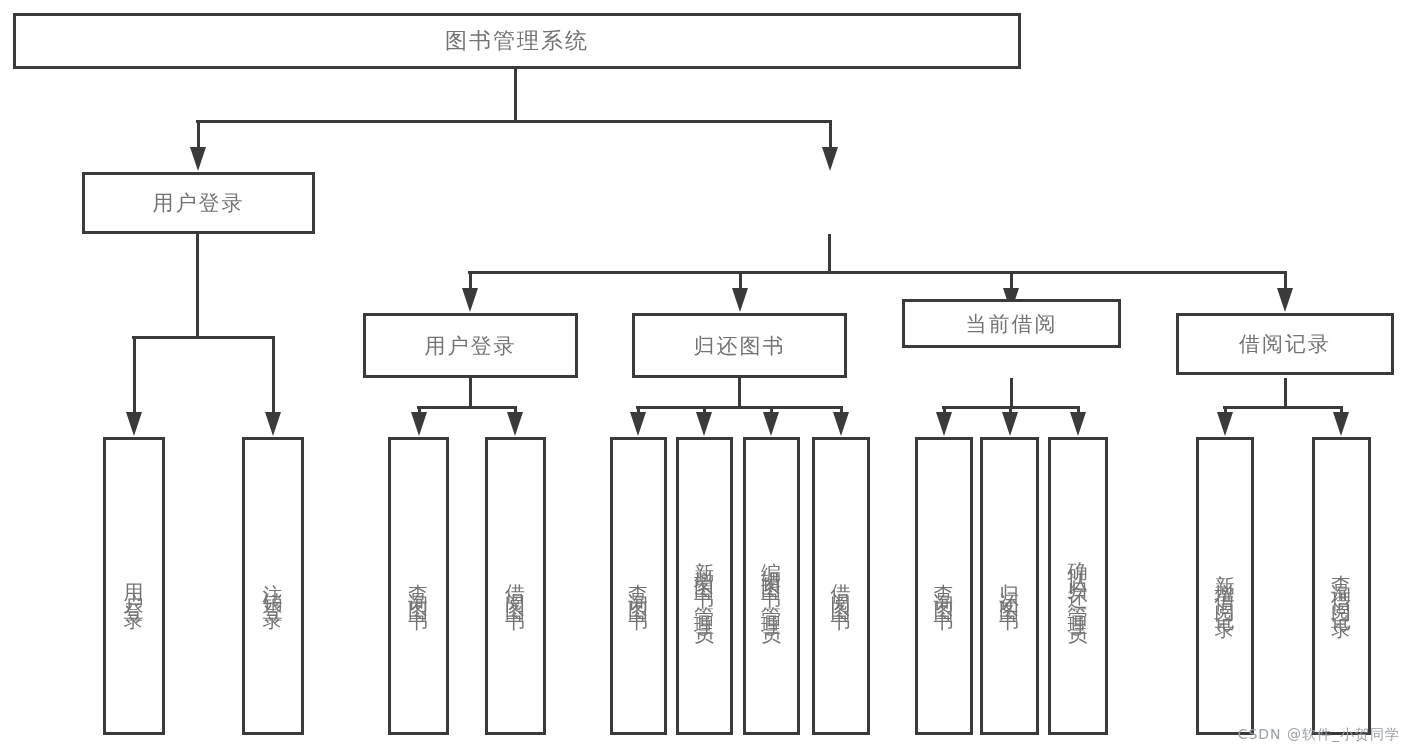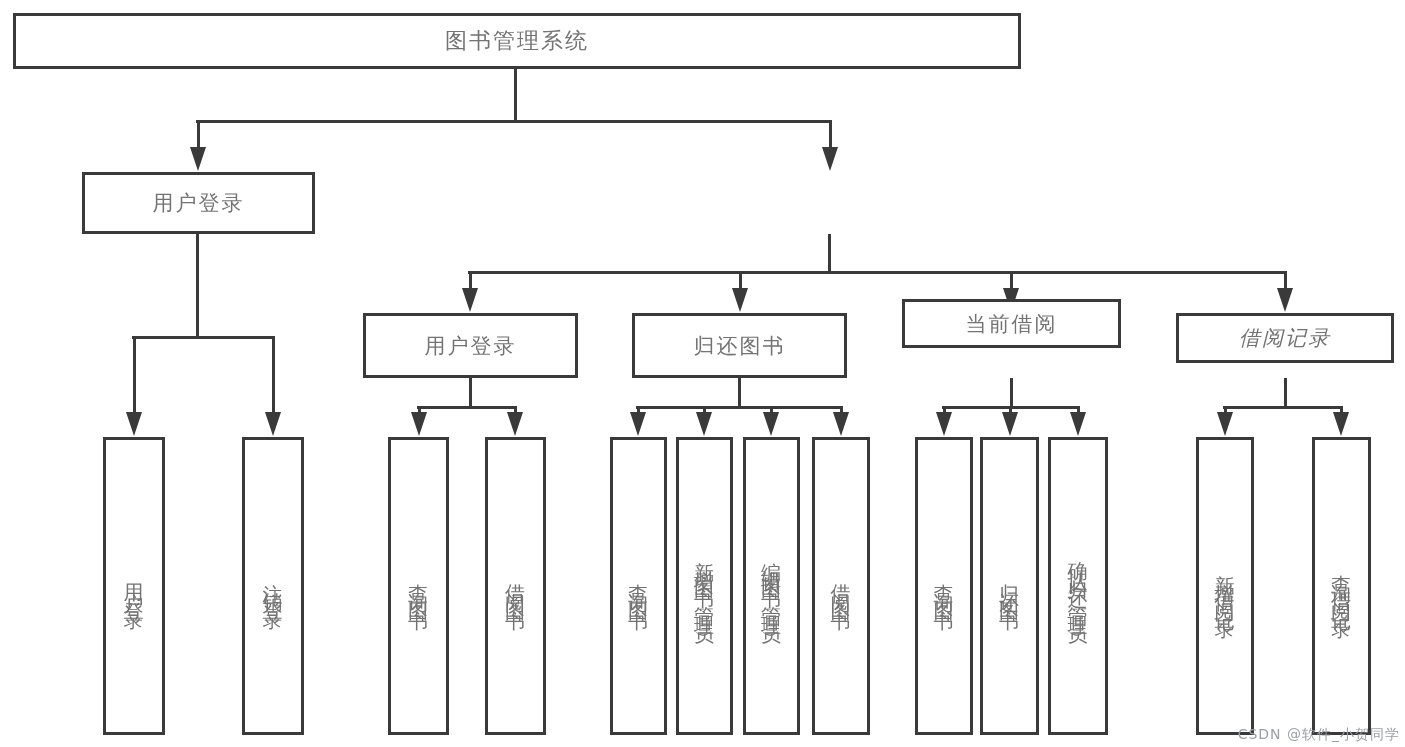--- a/index.html
+++ b/index.html
@@ -88,21 +88,21 @@
 
   <div class="box hbox" style="left:363px;top:313px;width:215px;height:65px;">
     <span>用户登录</span>
   </div>
   <div class="box hbox" style="left:632px;top:313px;width:215px;height:65px;">
     <span>归还图书</span>
   </div>
   <div class="box hbox" style="left:902px;top:299px;width:219px;height:49px;">
     <span>当前借阅</span>
   </div>
-  <div class="box hbox" style="left:1176px;top:313px;width:218px;height:50px;font-style:italic;">
+  <div class="box hbox" style="left:1176px;top:313px;width:218px;height:62px;">
     <span>借阅记录</span>
   </div>
 
   <div class="vline" style="left:469px;top:378px;height:31px;"></div>
   <div class="hline" style="left:417px;top:406px;width:100px;"></div>
   <div class="arrow" style="left:419px;top:406px;height:30px;">
       <div class="stem" style="height:8px;"></div>
       <div class="head"></div>
     </div>
   <div class="arrow" style="left:515px;top:406px;height:30px;">

